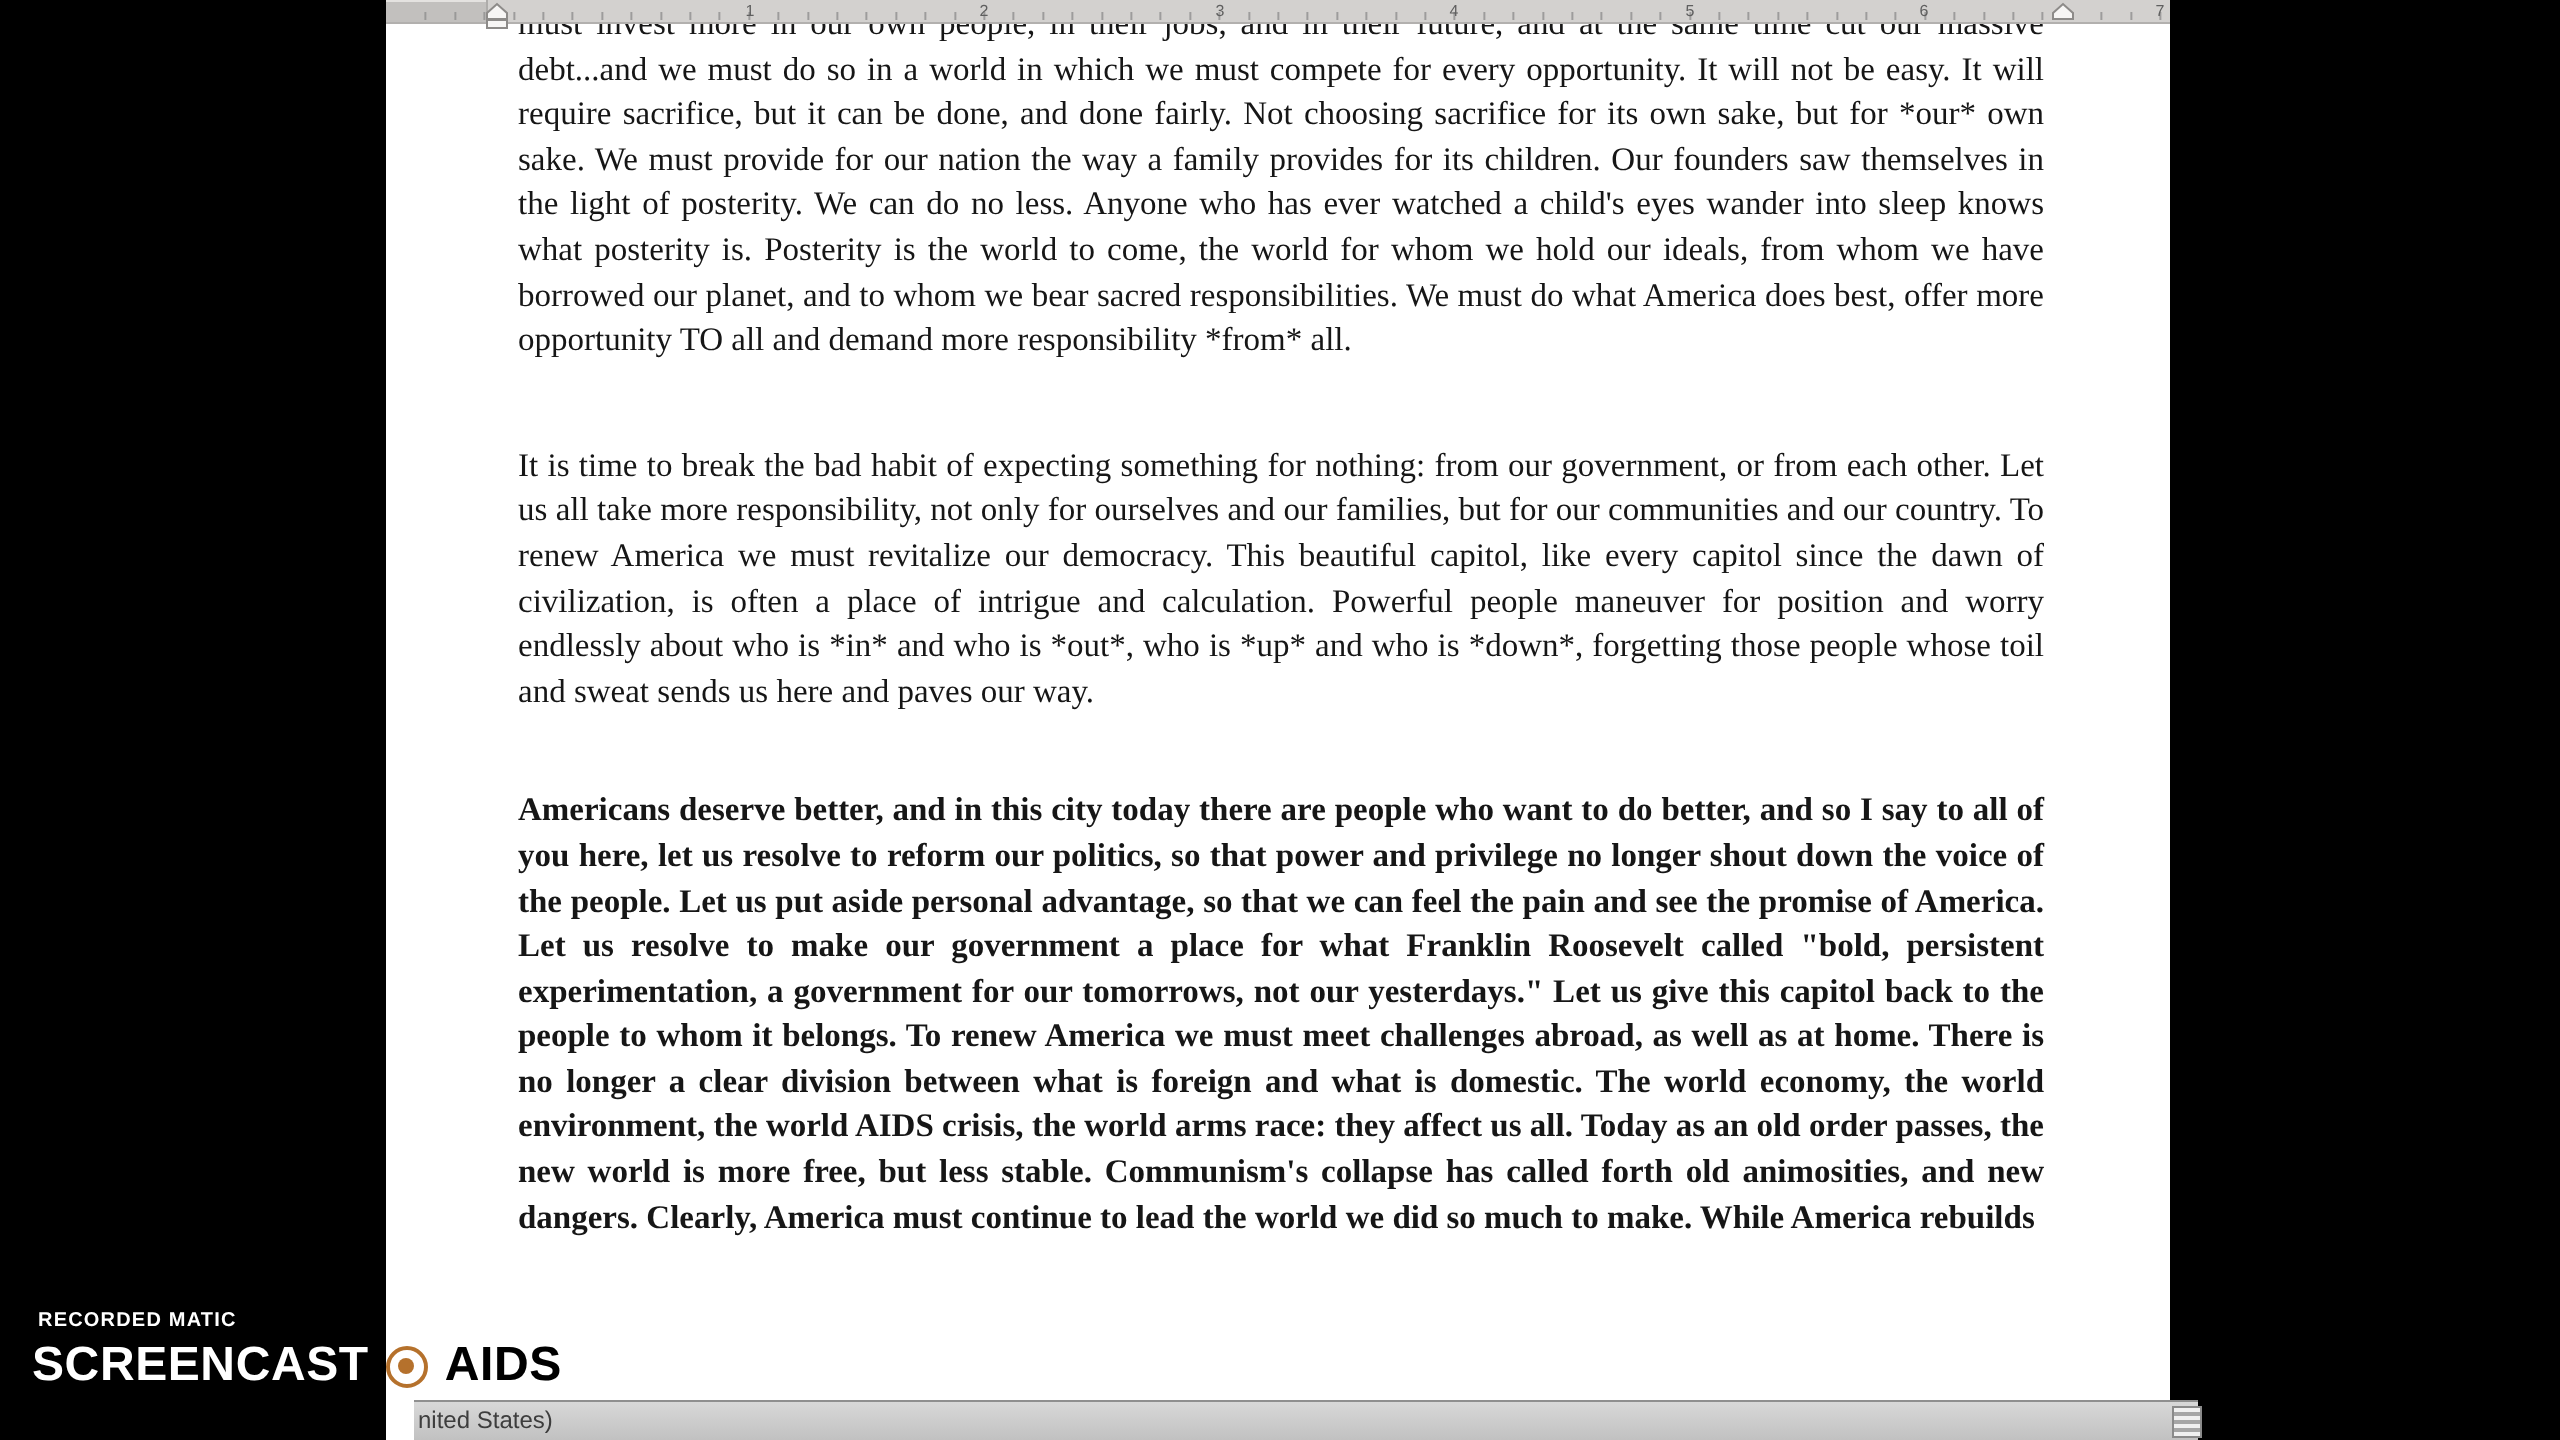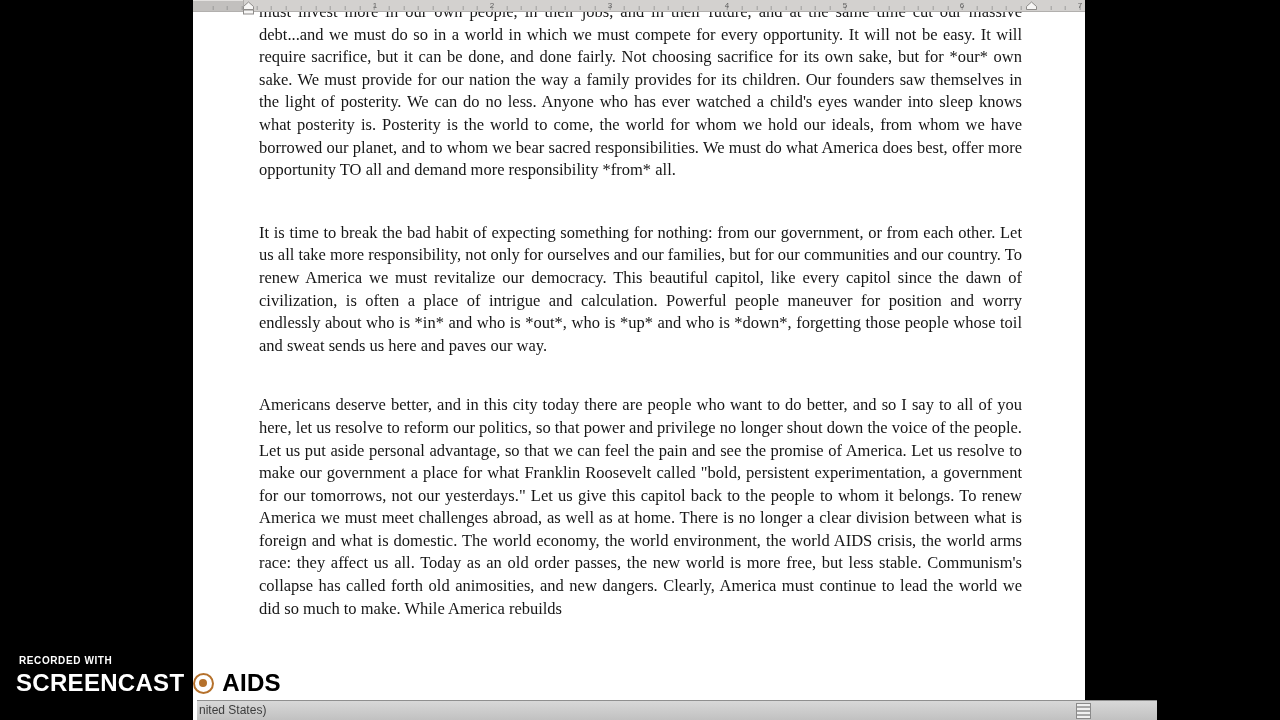--- a/index.html
+++ b/index.html
@@ -71,27 +71,27 @@
     width: 763px;
     z-index: 1;
     font-family: "Liberation Serif", "DejaVu Serif", serif;
     font-size: 16.5px;
     line-height: 22.6px;
     color: #161616;
     text-align: justify;
   }
   .doc-text p { margin: 0; }
   .doc-text p.para-2 { margin-top: 40px; }
-  .doc-text p.para-3 { margin-top: 37px; }
+  .doc-text p.para-3 { margin-top: 37px; font-weight: bold; }
 
   
   .status-bar {
     position: absolute;
-    left: 4px; bottom: 0;
-    width: 960px; height: 20px;
+    left: 14px; bottom: 0;
+    width: 892px; height: 20px;
     background: linear-gradient(#d8d8d8, #c1c1c1);
     border-top: 1px solid #8f8f8f;
     box-sizing: border-box;
     z-index: 6;
   }
   .status-text {
     position: absolute;
     left: 2px; top: 0;
     font-size: 12px;
     line-height: 19px;
@@ -185,21 +185,21 @@
     <p class="para-3">Americans deserve better, and in this city today there are people who want to do better, and so I say to all of you here, let us resolve to reform our politics, so that power and privilege no longer shout down the voice of the people. Let us put aside personal advantage, so that we can feel the pain and see the promise of America. Let us resolve to make our government a place for what Franklin Roosevelt called "bold, persistent experimentation, a government for our tomorrows, not our yesterdays." Let us give this capitol back to the people to whom it belongs. To renew America we must meet challenges abroad, as well as at home. There is no longer a clear division between what is foreign and what is domestic. The world economy, the world environment, the world AIDS crisis, the world arms race: they affect us all. Today as an old order passes, the new world is more free, but less stable. Communism's collapse has called forth old animosities, and new dangers. Clearly, America must continue to lead the world we did so much to make. While America rebuilds</p>
   </div>
 
   <div class="status-bar">
     <span class="status-text">nited States)</span>
     <span class="doc-view-icon"></span>
   </div>
 </div>
 
 <div class="watermark">
-  <div class="wm-recorded">RECORDED WITH</div>
+  <div class="wm-recorded">RECORDED MATIC</div>
   <div class="wm-row">
     <span class="wm-brand">SCREENCAST</span>
     <span class="wm-circle">
       <span class="wm-ring">
           <span class="wm-dot"></span>
         </span>
     </span>
     <span class="wm-brand">AIDS</span>
   </div>
 </div>

